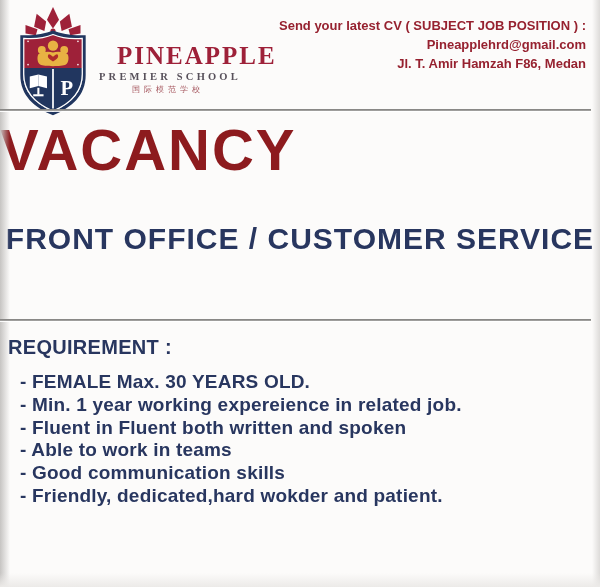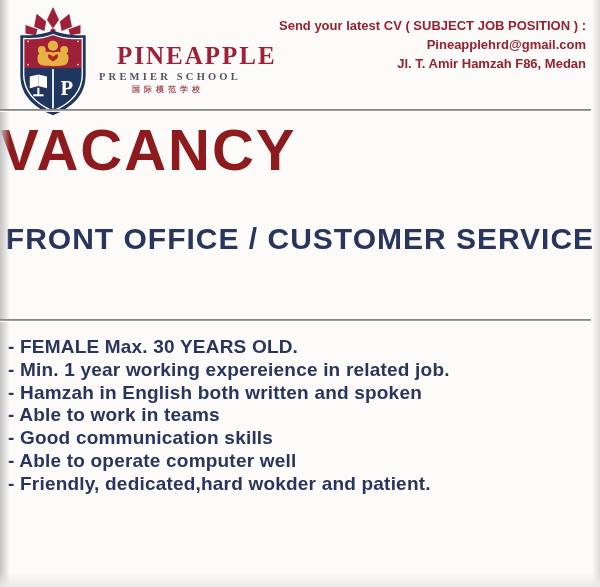--- a/index.html
+++ b/index.html
@@ -56,21 +56,21 @@
   .school-sub{
     position:absolute;left:99px;top:71px;
     font-family:"Liberation Serif",serif;
     font-weight:bold;font-size:10.5px;letter-spacing:3.2px;
     color:#57505a;
     white-space:nowrap;
   }
   .school-cn{
     position:absolute;left:118px;top:84px;width:100px;
     font-size:8px;letter-spacing:4px;text-align:center;
-    color:#a5565e;font-weight:bold;
+    color:#a5565e;font-weight:normal;
     white-space:nowrap;
   }
   .contact{
     position:absolute;right:14px;top:16px;
     text-align:right;
     color:var(--maroon);
     font-weight:bold;font-size:13px;line-height:19px;
   }
 
   .rule{
@@ -100,21 +100,21 @@
   .req{
     position:absolute;left:8px;top:336px;right:10px;
     color:var(--navy);
     font-weight:bold;
   }
   .req-heading{
     font-size:20px;line-height:23px;letter-spacing:.3px;
     margin:0 0 1px 0;
   }
   .req-list{
-    list-style:none;margin:0;padding:0;
+    list-style:none;margin:12px;padding:0;
     font-size:19px;line-height:22.8px;letter-spacing:.2px;
   }
   .crest svg{width:100%;height:100%;display:block;}
 </style>
 </head>
 <body>
 
 <div class="poster">
 
   <div class="crest">
@@ -178,27 +178,27 @@
 
   <div class="rule rule-top"></div>
 
   <div class="vacancy">VACANCY</div>
 
   <div class="position">FRONT OFFICE / CUSTOMER SERVICE</div>
 
   <div class="rule rule-mid"></div>
 
   <div class="req">
+    <p class="req-heading">REQUIREMENT :</p>
     <ul class="req-list">
       <li>- FEMALE Max. 30 YEARS OLD.</li>
       <li>- Min. 1 year working expereience in related job.</li>
-      <li>- Hamzah in English both written and spoken</li>
+      <li>- Fluent in Fluent both written and spoken</li>
       <li>- Able to work in teams</li>
       <li>- Good communication skills</li>
-      <li>- Able to operate computer well</li>
       <li>- Friendly, dedicated,hard wokder and patient.</li>
     </ul>
   </div>
 
   <div class="edge-left"></div>
   <div class="edge-right"></div>
   <div class="edge-bottom"></div>
 </div>
 
 </body></html>

